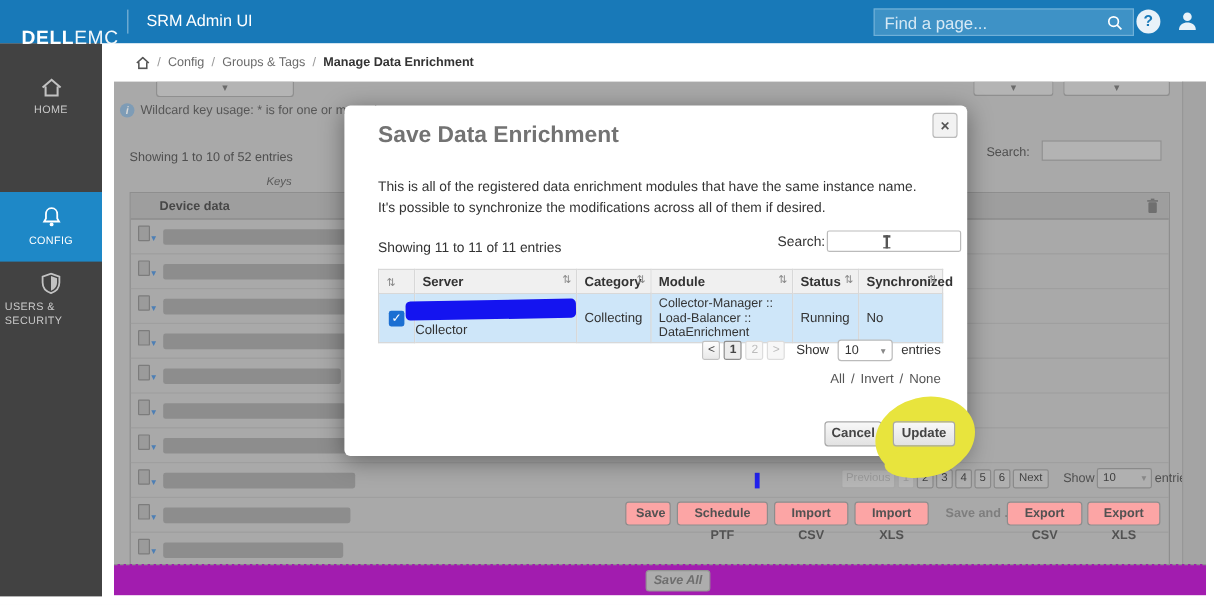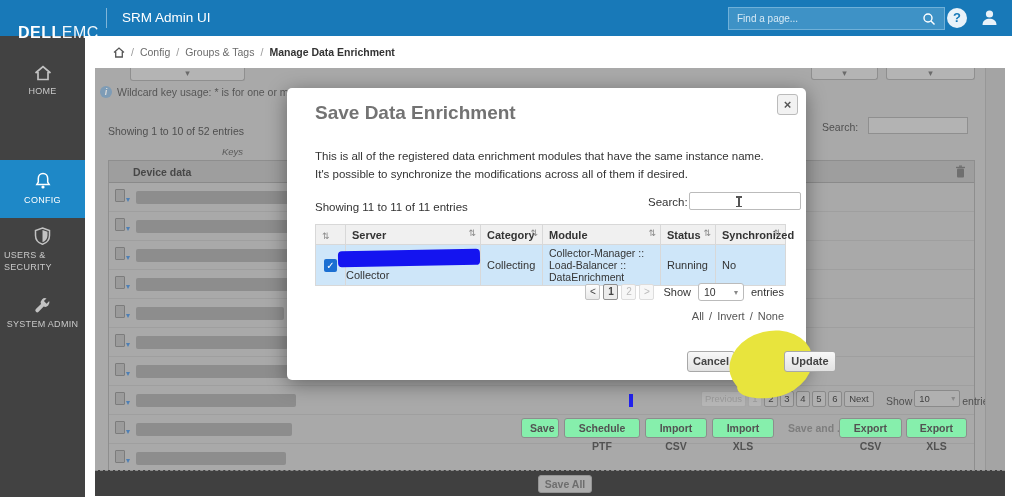--- a/index.html
+++ b/index.html
@@ -8,21 +8,21 @@
   .stage { position:relative; width:1012px; height:504px; background:#ffffff; overflow:hidden; }
   .abs { position:absolute; }
 
   
   .topbar { position:absolute; left:0; top:0; width:1012px; height:36px; background:#1879b8; z-index:5; }
   .brand { position:absolute; left:18px; top:8px; color:#fff; font-size:16px; letter-spacing:.5px;margin-top:16px; }
   .brand b { font-weight:bold; } .brand span.lt { font-weight:normal; opacity:.95; }
   .topdiv { position:absolute; left:106px; top:8px; width:1px; height:20px; background:rgba(255,255,255,.45); }
   .apptitle { position:absolute; left:122px; top:10px; color:#fff; font-size:13.5px; }
   .hsearch { position:absolute; left:728px; top:7px; width:217px; height:23px; background:#3e92c6; border:1px solid #6fb0d8; display:flex; align-items:center; padding:0 8px; }
-  .hsearch .ph { color:#d6e9f5; font-size:10px; flex:1; }
+  .hsearch .ph { color:#d6e9f5; font-size:14px; flex:1; }
   .helpbtn { position:absolute; left:947px; top:8px; width:20px; height:20px; border-radius:50%; background:#e9f2f9; color:#1879b8; font-weight:bold; font-size:13px; text-align:center; line-height:20px; }
   .usericon { position:absolute; left:980px; top:8px; }
 
   
   .sidebar { position:absolute; left:0; top:36px; width:85px; height:461px; background:#424242; z-index:4; }
   .sitem { position:absolute; left:0; width:85px; display:flex; flex-direction:column; align-items:center; justify-content:center; gap:4px; cursor:pointer; }
   .sitem .lbl { color:#c9c9c9; font-size:9px; letter-spacing:.3px; text-align:left; line-height:1.35; padding:0 4px; }
   .sitem.active { background:#1e88c7; }
   .sitem.active .lbl { color:#ffffff; }
   .gapcol { position:absolute; left:85px; top:36px; width:10px; height:461px; background:#ffffff; z-index:3; }
@@ -44,28 +44,28 @@
   .dimtext { font-size:10.5px; color:#4f4f4f; }
   .keyslbl { font-style:italic; font-size:9.5px; color:#5a5a5a; }
   .dimin { background:#b3b3b3; border:1px solid #8f8f8f; }
   .dtable { position:absolute; left:13px; top:92px; width:867px; border:1px solid #8e8e8e; }
   .dthead { height:22px; background:#9e9e9e; border-bottom:1px solid #8a8a8a; position:relative; display:flex; align-items:center; }
   .dthead .hl { margin-left:24px; font-size:10.5px; font-weight:bold; color:#474747; }
   .drow { height:29px; border-bottom:1px solid #9f9f9f; display:flex; align-items:center; position:relative; }
   .dic { width:10px; height:13px; border:1px solid #7c7c7c; border-radius:1px; background:#9b9b9b; display:inline-block; }
   .dcaret { color:#4d7fb5; font-size:8px; margin-left:1px; }
   .redact { height:13px; background:#8d8d8d; border-radius:2px; display:inline-block; margin-left:6px; }
-  .pgflex { position:absolute; top:322px; left:606px; display:flex; align-items:flex-end; gap:2px; }
+  .pgflex { position:absolute; top:322px; left:606px; display:flex; align-items:center; gap:2px; }
   .pg { height:16px; min-width:14px; padding:0 3px; background:#b0b0b0; border:1px solid #8a8a8a; border-radius:2px; font-size:9.5px; color:#3f3f3f; text-align:center; line-height:14px; }
   .pg.faded { background:#b6b6b6; border-color:#a7a7a7; color:#9b9b9b; }
   .dimsel { width:46px; height:17px; background:#b0b0b0; border:1px solid #8a8a8a; border-radius:2px; font-size:9.5px; color:#3f3f3f; display:flex; align-items:center; justify-content:space-between; padding:0 4px; }
-  .btn-dim { position:absolute; top:350px; height:20px; background:#86efac; border:1px solid #8d8d8d; border-radius:3px; font-size:10.5px; font-weight:bold; color:#525252; text-align:center; line-height:18px; padding:0 8px; }
+  .btn-dim { position:absolute; top:350px; height:20px; background:#fca5a5; border:1px solid #8d8d8d; border-radius:3px; font-size:10.5px; font-weight:bold; color:#525252; text-align:center; line-height:18px; padding:0 8px; }
   .saveand { position:absolute; top:354px; font-size:10.5px; font-weight:bold; color:#7e7e7e; }
   .bluemark { position:absolute; left:534px; top:326px; width:4px; height:13px; background:#2222ef; }
-  .saveallstrip { position:absolute; left:95px; top:470px; width:910px; height:26px; background:#404040; border-top:1px dashed #8f8f8f; z-index:3; }
+  .saveallstrip { position:absolute; left:95px; top:470px; width:910px; height:26px; background:#a21caf; border-top:1px dashed #8f8f8f; z-index:3;font-style:italic; }
   .saveallbtn { position:absolute; left:443px; top:4px; width:54px; height:18px; background:#adadad; border:1px solid #949494; border-radius:3px; font-size:10.5px; font-weight:bold; color:#6e6e6e; text-align:center; line-height:16px; }
 
   
   .modal { position:absolute; left:287px; top:88px; width:519px; height:292px; background:#ffffff; border-radius:5px; box-shadow:0 4px 20px rgba(0,0,0,.4); z-index:10; }
   .mclose { position:absolute; right:8px; top:6px; width:21px; height:21px; background:#f2f2f2; border:1px solid #bbb; border-radius:3px; color:#555; font-size:13px; font-weight:bold; text-align:center; line-height:19px; cursor:pointer; }
   .mtitle { position:absolute; left:28px; top:14px; font-size:19px; font-weight:bold; color:#737373; }
   .mdesc { position:absolute; left:28px; top:60px; width:462px; font-size:11.5px; color:#333; line-height:1.55; }
   .mshowing { position:absolute; left:28px; top:113px; font-size:11.5px; color:#333; }
   .msearchlbl { position:absolute; left:361px; top:108px; font-size:11.5px; color:#333; }
   .msearch { position:absolute; left:402px; top:104px; width:112px; height:18px; border:1px solid #bbb; border-radius:2px; background:#fff; }
@@ -87,21 +87,21 @@
   .mshow { font-size:11px; color:#333; margin-left:6px; }
   .msel { width:46px; height:18px; border:1px solid #bbb; border-radius:3px; background:#fff; font-size:10.5px; color:#333; display:flex; align-items:center; justify-content:space-between; padding:0 5px; margin:0 4px; }
   .selcaret { color:#888; font-size:8px; }
   .mlinks { position:absolute; right:22px; top:222px; font-size:11px; color:#555; display:flex; gap:5px; }
   .mlinks .lk { cursor:pointer; }
   .btn-modal { height:21px; background:linear-gradient(#f8f8f8,#e2e2e2); border:1px solid #a8a8a8; border-radius:3px; font-size:11px; font-weight:bold; color:#444; text-align:center; line-height:19px; cursor:pointer; }
   .mcancel { position:absolute; left:400px; top:263px; width:48px; }
   
   .yblob1 { position:absolute; left:729px; top:331px; width:84px; height:66px; background:#e8e43d; border-radius:50%; transform:rotate(-14deg); z-index:11; }
   .yblob2 { position:absolute; left:737px; top:372px; width:62px; height:26px; background:#e8e43d; border-radius:50%; transform:rotate(-6deg); z-index:11; }
-  .updbtn { position:absolute; left:744px; top:351px; width:52px; height:21px; z-index:12;margin-left:40px; }
+  .updbtn { position:absolute; left:744px; top:351px; width:52px; height:21px; z-index:12; }
 
   svg { display:block; }
 </style>
 </head>
 <body>
 
 <div class="stage">
 
   <div class="topbar">
     <div class="brand"><b>DELL</b><span class="lt">EMC</span></div>
@@ -144,28 +144,20 @@
       <span class="lbl">CONFIG</span>
     </div>
     <div class="sitem" style="top:186px; height:56px;">
       <span>
           <svg width="17" height="18" viewBox="0 0 17 18">
             <path d="M8.5 1 L15.5 3.5 V8.5 C15.5 13 12.5 16 8.5 17.3 C4.5 16 1.5 13 1.5 8.5 V3.5 Z" fill="none" stroke="#c2c2c2" stroke-width="1.5"></path>
             <path d="M8.5 3 L13.5 4.8 V8.5 C13.5 11.7 11.4 14.3 8.5 15.3 Z" fill="#c2c2c2"></path>
           </svg>
         </span>
       <span class="lbl">USERS &amp; SECURITY</span>
-    </div>
-    <div class="sitem" style="top:250px; height:56px;">
-      <span>
-          <svg width="17" height="17" viewBox="0 0 17 17">
-            <path d="M15.2 4.1 A4.3 4.3 0 0 1 9.7 9.6 L4.6 14.7 A1.9 1.9 0 0 1 1.9 12 L7 6.9 A4.3 4.3 0 0 1 12.5 1.4 L9.9 4 L12.6 6.7 Z" fill="#c2c2c2"></path>
-          </svg>
-        </span>
-      <span class="lbl">SYSTEM ADMIN</span>
     </div>
   </div>
   <div class="gapcol"></div>
 
   <div class="crumbrow">
     <div class="crumbs">
       <span>
           <svg width="12" height="11" viewBox="0 0 12 11">
             <path d="M1 5.5 L6 1 L11 5.5 M2.7 4.8 V10 H9.3 V4.8" fill="none" stroke="#555" stroke-width="1.3"></path>
           </svg>

